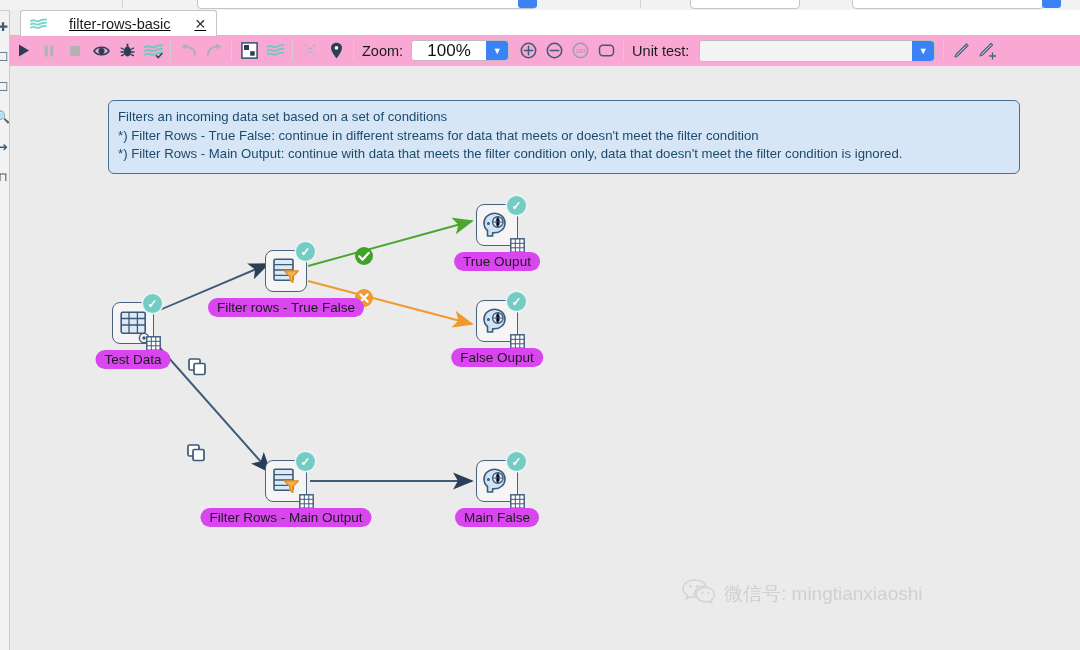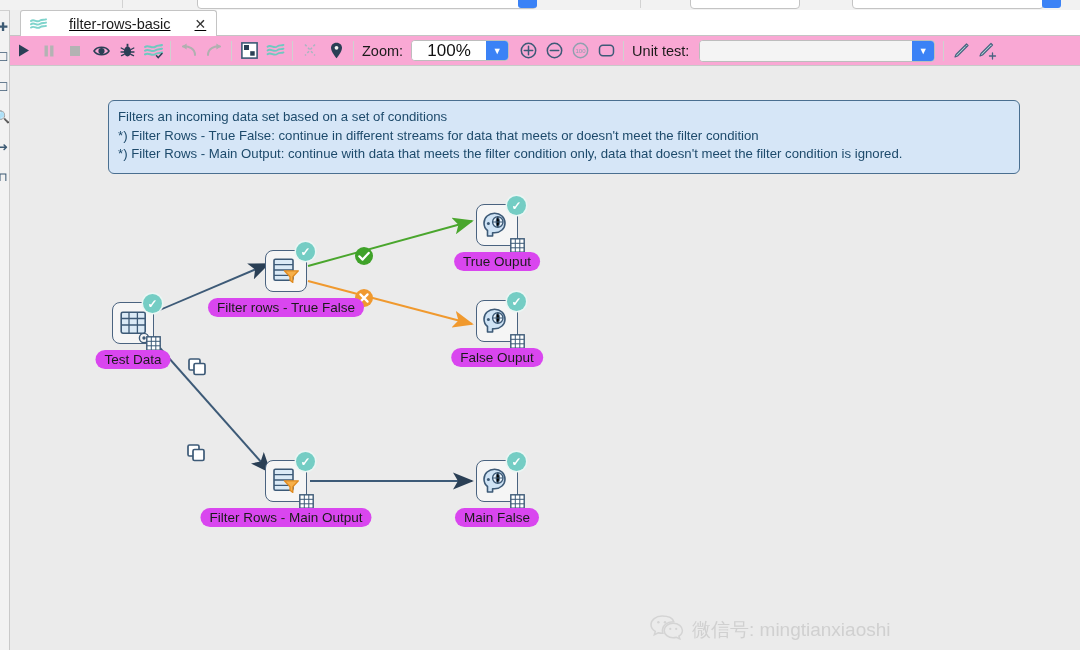--- a/index.html
+++ b/index.html
@@ -138,23 +138,23 @@
   
   .copy-ind { position: absolute; width: 20px; height: 18px; }
 
   .svg-layer {
     position: absolute; left: 0; top: 0; width: 1070px; height: 584px;
     pointer-events: none;
   }
 
   
   .watermark {
-    position: absolute; left: 650px; top: 578px;
+    position: absolute; left: 682px; top: 578px;
     display: flex; align-items: center; gap: 8px;
-    color: #d0d0d0; font-size: 19px; white-space: nowrap; margin-top: 36px;
+    color: #d0d0d0; font-size: 19px; white-space: nowrap;
   }
 </style>
 </head>
 <body>
 
 <div id="app">
 
   <div class="top-strip">
 
     <div class="ts-sep" style="left:122px;"></div>

